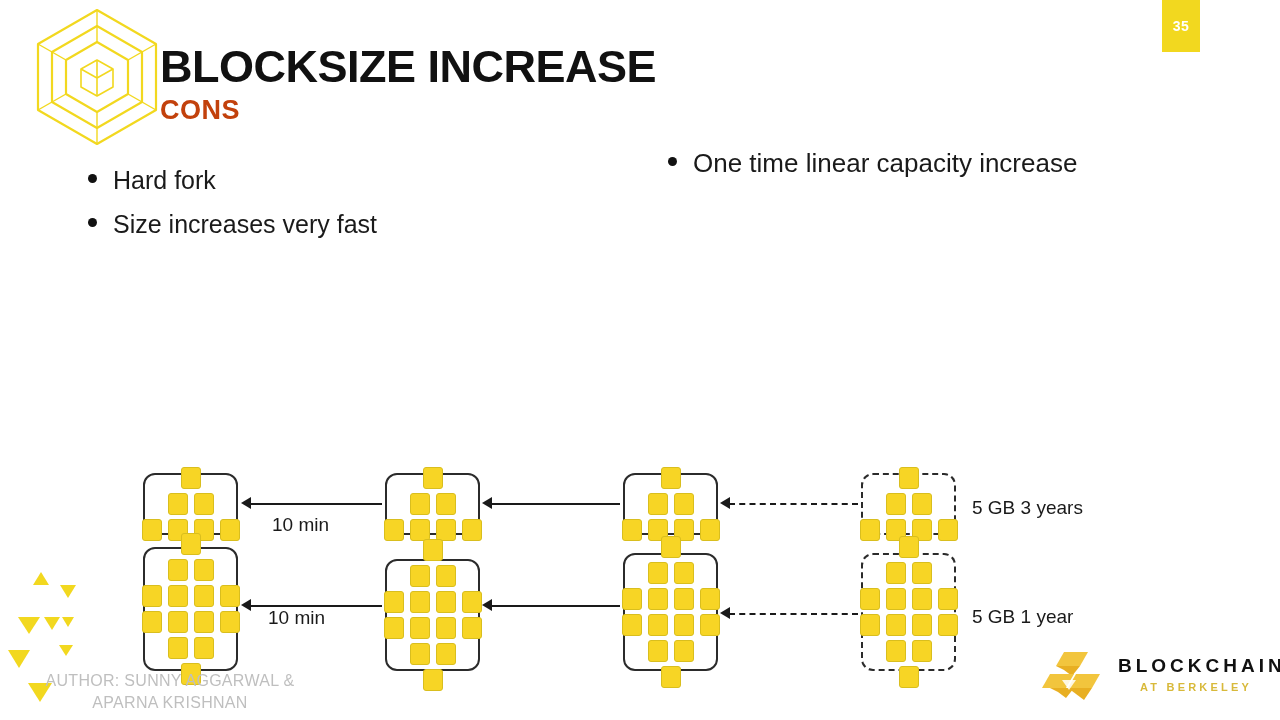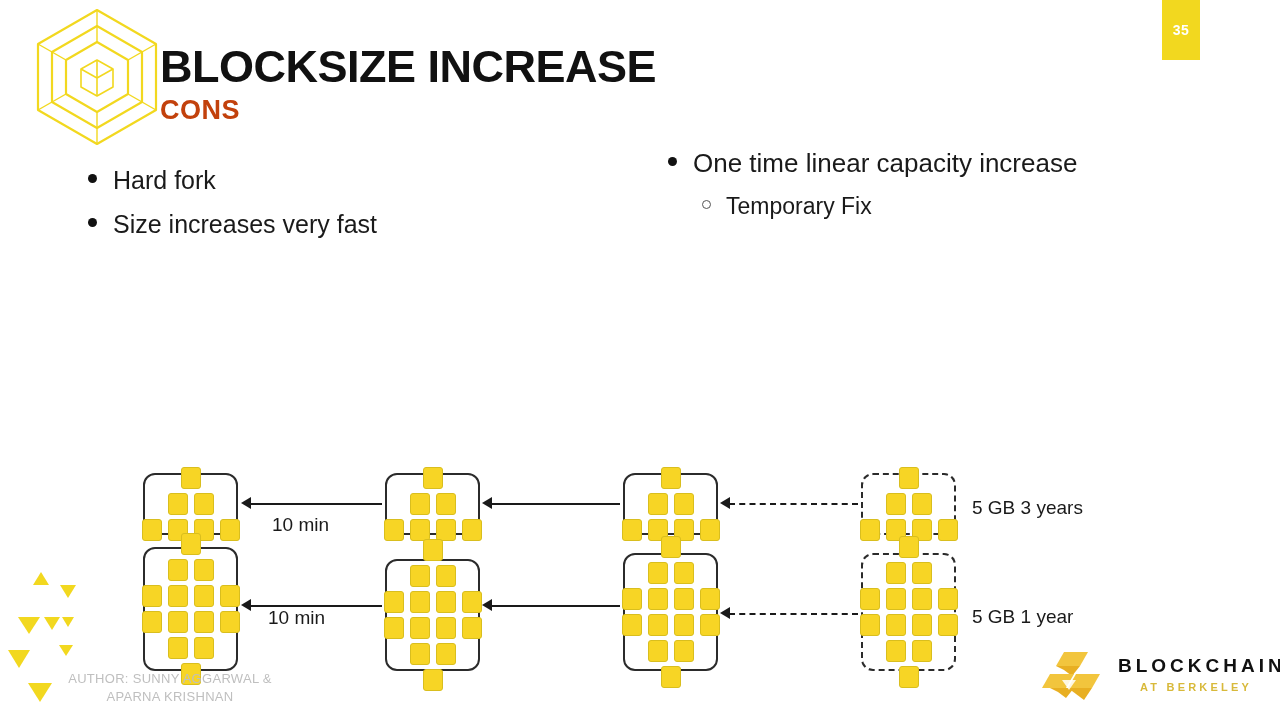--- a/index.html
+++ b/index.html
@@ -1,21 +1,21 @@
 <!DOCTYPE html>
 <html><head>
 <meta charset="utf-8">
 <style>
   * { margin:0; padding:0; box-sizing:border-box; }
   html,body { width:1280px; height:720px; background:#ffffff; overflow:hidden; }
   body { font-family:"Liberation Sans", sans-serif; color:#111; position:relative; }
 
   
   .slide-badge{
-    position:absolute; top:0; left:1162px; width:38px; height:60px;
+    position:absolute; top:0; left:1162px; width:38px; height:52px;
     background:#F2D81F; color:#ffffff; font-weight:bold; font-size:14px;
     display:flex; align-items:center; justify-content:center; letter-spacing:.5px;
   }
 
   
   .brand-mark{ position:absolute; left:32px; top:6px; width:130px; height:142px; }
   .title-block{ position:absolute; left:160px; top:44px; }
   .slide-title{
     font-size:45px; font-weight:bold; letter-spacing:-0.5px; line-height:1;
     color:#111111; white-space:nowrap;
@@ -72,21 +72,21 @@
     position:absolute; font-size:19px; color:#1a1a1a; line-height:1.45;
     width:120px;
   }
 
   
   .tri{ position:absolute; width:0; height:0; }
 
   
   .author{
     position:absolute; left:30px; top:670px; width:280px;
-    text-align:center; color:#BFBFBF; font-size:13px; line-height:1.35;
+    text-align:center; color:#BFBFBF; font-size:16px; line-height:1.35;
     letter-spacing:.3px;
   }
   .bnb-logo{ position:absolute; left:1042px; top:648px; width:230px; height:58px; }
   .bnb-text{ position:absolute; left:1118px; top:655px; }
   .bnb-main{ font-size:19px; font-weight:bold; letter-spacing:4px; color:#111; }
   .bnb-sub{ font-size:11px; font-weight:bold; letter-spacing:3.2px; color:#D8B93A; margin-top:4px; margin-left:22px; }
 </style>
 </head>
 <body>
 
@@ -139,24 +139,20 @@
     <span class="bul-dot"></span>
     <span>Size increases very fast</span>
   </li>
 </ul>
 
 <ul class="bullets right">
   <li>
     <span class="bul-dot"></span>
     <span>One time linear capacity increase</span>
   </li>
-  <li class="sub-item">
-    <span class="bul-ring"></span>
-    <span>Temporary Fix</span>
-  </li>
 </ul>
 
 <div class="diagram">
 
   <div class="blk" style="left:143px; top:473px; width:95px; height:62px;">
       <div class="sq-row">
         <div class="sq"></div>
       </div>
       <div class="sq-row">
         <div class="sq"></div>

